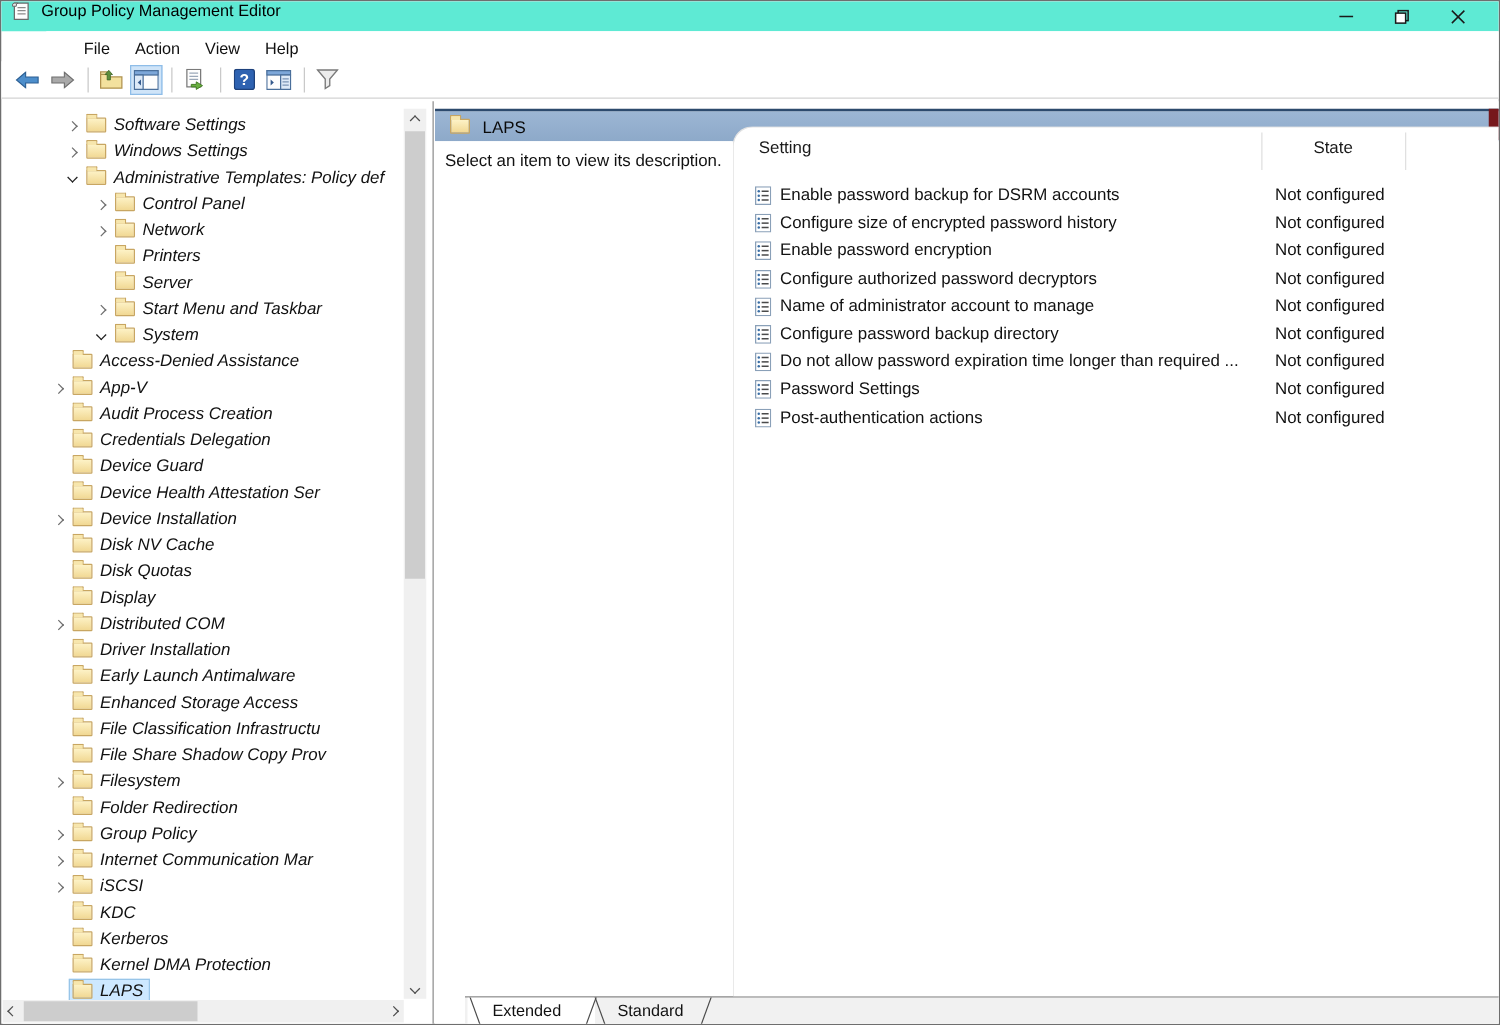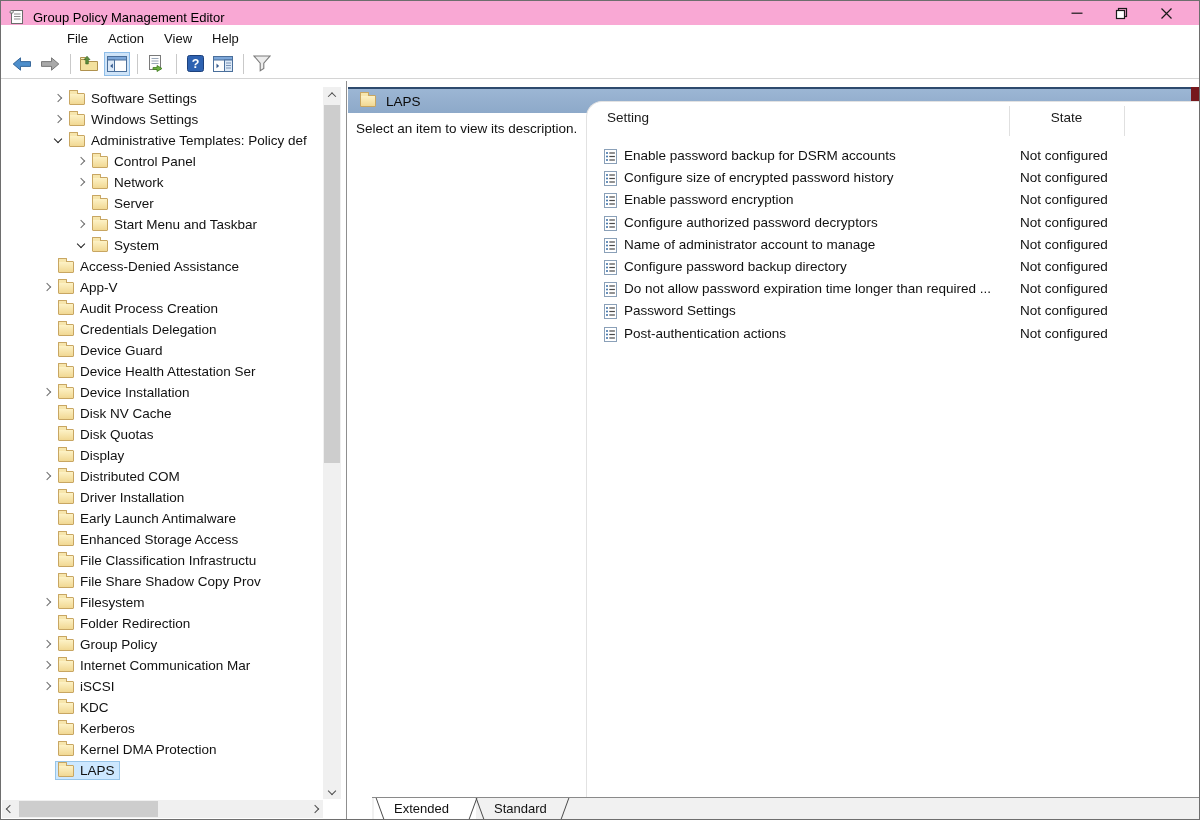--- a/index.html
+++ b/index.html
@@ -3,37 +3,37 @@
 <meta charset="utf-8">
 <style>
   * { margin:0; padding:0; box-sizing:border-box; }
   html,body { width:1200px; height:820px; }
   body {
     font-family:"Liberation Sans", sans-serif;
     background:#fff; color:#1a1a1a; position:relative;
     border:1px solid #6e6e6e; overflow:hidden;
   }
   
-  .titlebar { position:absolute; left:0; top:0; width:1198px; height:24px; background:#f9a8d4; display:flex; align-items:flex-end; }
+  .titlebar { position:absolute; left:0; top:0; width:1198px; height:24px; background:#5eead4; display:flex; align-items:flex-start; }
   .title-icon { width:16px; height:16px; margin:0 8px 0 8px; }
   .title-text { font-size:13px; color:#000; }
   .win-controls { position:absolute; right:10px; top:0; height:24px; display:flex; }
   .win-btn { width:45px; height:24px; display:flex; align-items:center; justify-content:center; }
   
   .menubar { position:absolute; left:0; top:24px; width:1198px; height:24px; display:flex; align-items:flex-end; padding-left:20px; background:#fff;margin-left:36px; }
   .menu-item { font-size:13px; padding:3px 10px; color:#111; }
   
   .toolbar { position:absolute; left:0; top:48px; width:1198px; height:30px; background:#fff; border-bottom:1px solid #d4d4d4; display:flex; align-items:center; padding-left:8px; }
   .tb-btn { width:26px; height:24px; display:flex; align-items:center; justify-content:center; margin-right:2px; border:1px solid transparent; }
   .tb-btn.active { background:#cfe4f8; border:1px solid #8ebde8; }
   .tb-sep { width:1px; height:20px; background:#c9c9c9; margin:0 5px; }
   
   .tree-panel { position:absolute; left:1px; top:80px; width:345px; height:739px; background:#fff; border-right:1px solid #8f8f8f; overflow:hidden; }
   .tree-list { position:absolute; left:0; top:7px; width:321px; overflow:hidden; }
-  .tree-row { height:21px; display:flex; align-items:center; white-space:nowrap; width:345px; overflow:hidden; }
+  .tree-row { height:21px; display:flex; align-items:flex-end; white-space:nowrap; width:345px; overflow:hidden;font-style:italic; }
   .tree-row.lvl1 { padding-left:50px; }
   .tree-row.lvl2 { padding-left:73px; }
   .tree-row.lvl3 { padding-left:39px; }
   .chev { width:14px; height:14px; position:relative; flex:0 0 14px; }
   .chev.collapsed::before, .chev.expanded::before {
     content:""; position:absolute; width:5px; height:5px; left:3px; top:3px;
     border-right:1.6px solid #6e6e6e; border-bottom:1.6px solid #6e6e6e;
   }
   .chev.collapsed::before { transform:rotate(-45deg); }
   .chev.expanded::before { border-color:#1f1f1f; transform:rotate(45deg); top:2px; }
@@ -225,20 +225,27 @@
         <span class="chev collapsed"></span>
         <span class="node">
           <span class="folder"></span>
           <span class="tlabel">Network</span>
         </span>
       </div>
       <div class="tree-row lvl2">
         <span class="chev none"></span>
         <span class="node">
           <span class="folder"></span>
+          <span class="tlabel">Printers</span>
+        </span>
+      </div>
+      <div class="tree-row lvl2">
+        <span class="chev none"></span>
+        <span class="node">
+          <span class="folder"></span>
           <span class="tlabel">Server</span>
         </span>
       </div>
       <div class="tree-row lvl2">
         <span class="chev collapsed"></span>
         <span class="node">
           <span class="folder"></span>
           <span class="tlabel">Start Menu and Taskbar</span>
         </span>
       </div>

